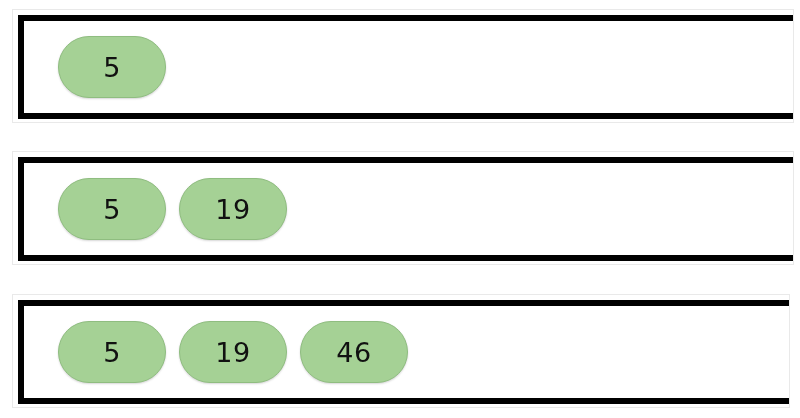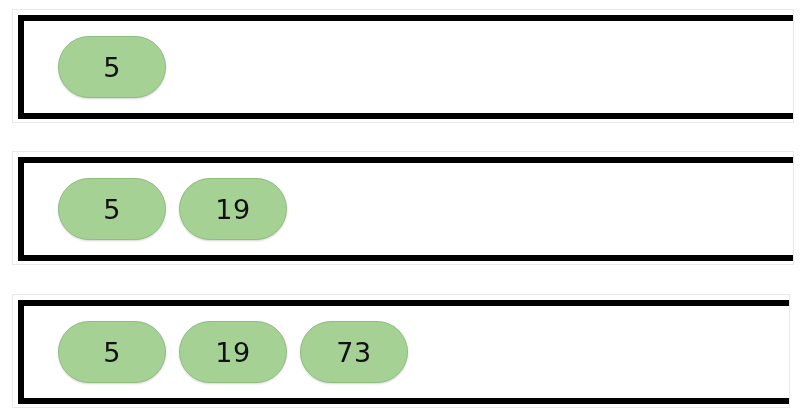--- a/index.html
+++ b/index.html
@@ -108,18 +108,18 @@
     <div class="row-frame" style="left: 12px; top: 294px; width: 778px; height: 114px; border-color: rgb(233, 233, 233); background: rgb(255, 255, 255);">
       <div class="row-box" style="width: 777px; height: 104px; border-color: rgb(0, 0, 0);">
         <div class="node-track">
           <div class="node" style="background: rgb(165, 209, 149); border-color: rgb(143, 189, 128);">
             <span class="node-label" style="color: rgb(17, 17, 17);">5</span>
           </div>
           <div class="node" style="background: rgb(165, 209, 149); border-color: rgb(143, 189, 128);">
             <span class="node-label" style="color: rgb(17, 17, 17);">19</span>
           </div>
           <div class="node" style="background: rgb(165, 209, 149); border-color: rgb(143, 189, 128);">
-            <span class="node-label" style="color: rgb(17, 17, 17);">73</span>
+            <span class="node-label" style="color: rgb(17, 17, 17);">46</span>
           </div>
         </div>
       </div>
     </div>
   </div>
 
 </body></html>

